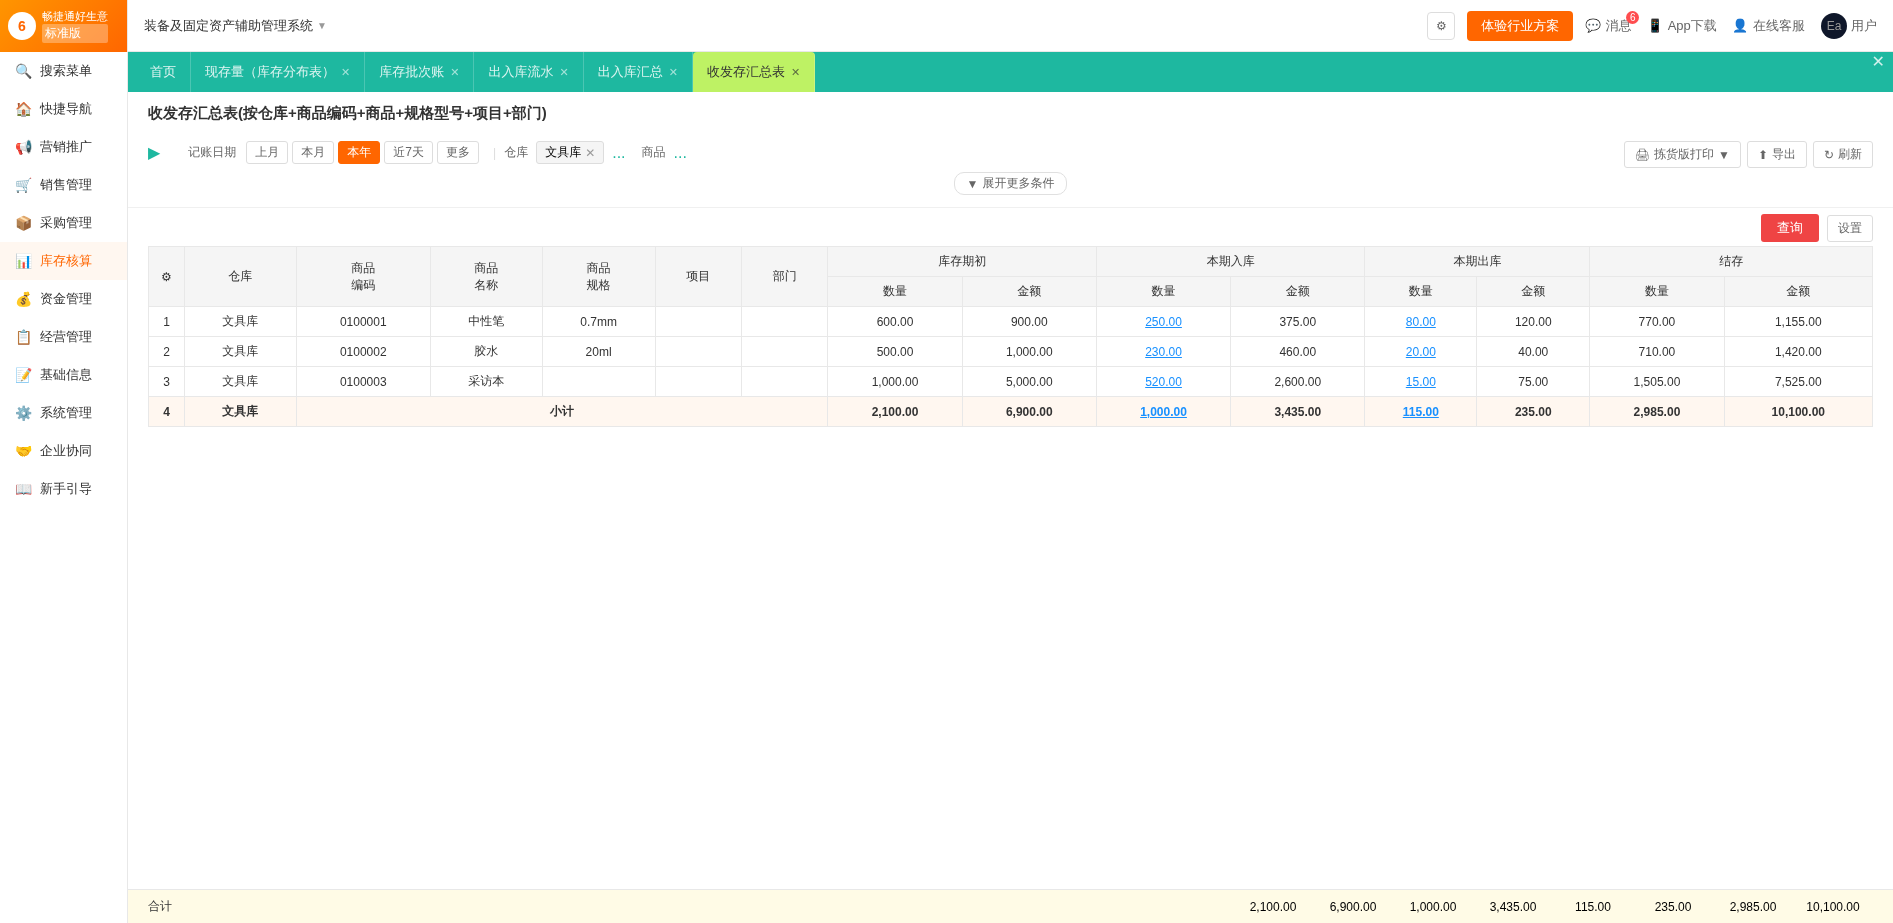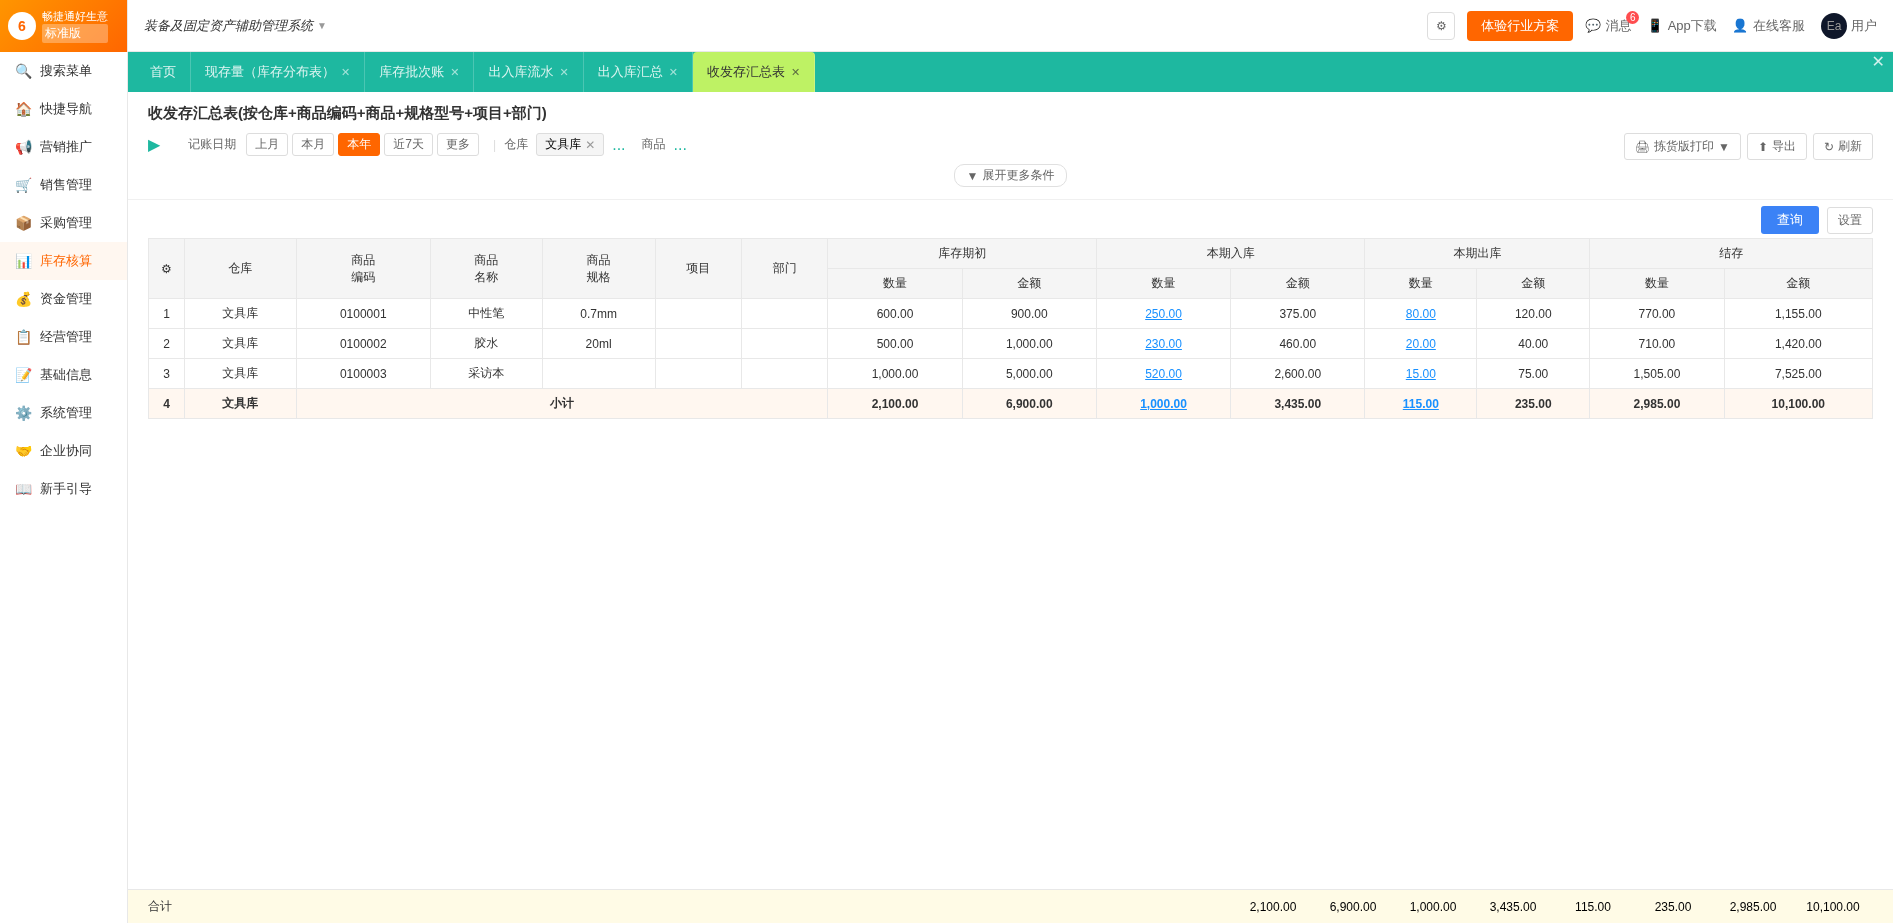--- a/index.html
+++ b/index.html
@@ -13,51 +13,51 @@
     .sidebar-logo-badge { color: #fff; font-size: 12px; background: rgba(255,255,255,0.3); border-radius: 2px; padding: 1px 3px; }
     .sidebar-item { display: flex; align-items: center; gap: 8px; padding: 10px 16px; cursor: pointer; color: #333; font-size: 13px; }
     .sidebar-item.active { background: #fff7f0; color: #ff6600; }
     .sidebar-item .icon { width: 16px; height: 16px; display: flex; align-items: center; justify-content: center; font-size: 14px; }
 
     
     .main { flex: 1; display: flex; flex-direction: column; overflow: hidden; }
 
     
     .topbar { height: 52px; background: #fff; border-bottom: 1px solid #e8e8e8; display: flex; align-items: center; padding: 0 16px; gap: 12px; }
-    .topbar-system-name { font-size: 13px; color: #333; flex: 1; display: flex; align-items: center; gap: 8px; font-style: italic; }
+    .topbar-system-name { font-size: 13px; color: #333; flex: 1; display: flex; align-items: center; gap: 8px; }
     .topbar-system-dropdown { display: flex; align-items: center; gap: 4px; cursor: pointer; }
     .topbar-system-dropdown .arrow { font-size: 10px; color: #999; }
     .topbar-settings-btn { width: 28px; height: 28px; border: 1px solid #ddd; border-radius: 4px; display: flex; align-items: center; justify-content: center; cursor: pointer; color: #666; }
     .topbar-trial-btn { background: #ff6600; color: #fff; border: none; border-radius: 4px; padding: 6px 14px; cursor: pointer; font-size: 13px; }
     .topbar-right { display: flex; align-items: center; gap: 16px; color: #666; font-size: 13px; }
     .topbar-right-item { display: flex; align-items: center; gap: 4px; cursor: pointer; position: relative; }
     .badge { background: #ff4d4f; color: #fff; border-radius: 10px; font-size: 10px; padding: 1px 4px; position: absolute; top: -6px; right: -8px; }
     .user-avatar { width: 26px; height: 26px; border-radius: 50%; background: #0f172a; display: flex; align-items: center; justify-content: center; color: #999; font-size: 12px; }
 
     
     .tabbar { height: 40px; background: #1eb8a0; display: flex; align-items: flex-start; padding: 0 0 0 8px; gap: 0; }
     .tab { display: flex; align-items: center; gap: 6px; padding: 0 14px; height: 40px; cursor: pointer; color: rgba(255,255,255,0.85); font-size: 13px; border-right: 1px solid rgba(255,255,255,0.2); }
     .tab:first-child { padding: 0 14px; }
     .tab.active { background: #bef264; color: #333; border-radius: 4px 4px 0 0; }
     .tab .close { font-size: 11px; opacity: 0.7; }
     .tab-close-all { margin-left: auto; margin-right: 8px; color: rgba(255,255,255,0.8); cursor: pointer; font-size: 16px; }
 
     
     .content { flex: 1; overflow: auto; background: #fff; padding: 0; display: flex; flex-direction: column; }
     .content-header { padding: 12px 20px 8px; border-bottom: 1px solid #f0f0f0; }
-    .content-title { font-size: 15px; font-weight: 600; color: #333; margin-bottom: 10px; }
+    .content-title { font-size: 15px; font-weight: 600; color: #333; margin-bottom: 18px; }
     .filter-label { color: #666; font-size: 12px; }
     .date-btns { display: flex; align-items: center; gap: 4px; }
     .date-btn { padding: 2px 8px; border: 1px solid #ddd; border-radius: 3px; cursor: pointer; font-size: 12px; color: #666; background: #fff; }
     .date-btn.active { background: #ff6600; color: #fff; border-color: #ff6600; }
     .filter-divider { color: #ddd; }
     .warehouse-tag { display: flex; align-items: center; gap: 4px; background: #f5f5f5; border: 1px solid #ddd; border-radius: 3px; padding: 2px 8px; font-size: 12px; }
     .warehouse-tag .x { cursor: pointer; color: #999; }
     .filter-ellipsis { color: #1eb8a0; cursor: pointer; font-size: 16px; line-height: 1; }
-    .btn-query { background: #3b82f6; color: #fff; border: none; border-radius: 3px; padding: 5px 16px; cursor: pointer; font-size: 13px; }
+    .btn-query { background: #ef4444; color: #fff; border: none; border-radius: 3px; padding: 5px 16px; cursor: pointer; font-size: 13px; }
     .btn-settings { border: 1px solid #ddd; border-radius: 3px; padding: 4px 10px; cursor: pointer; font-size: 12px; color: #666; background: #fff; }
 
     
     .table-container { flex: 1; overflow: auto; padding: 0 20px 60px; }
     table { width: 100%; border-collapse: collapse; font-size: 12px; }
     thead tr th { background: #f5f5f5; border: 1px solid #e8e8e8; padding: 6px 8px; text-align: center; color: #333; font-weight: 500; position: sticky; top: 0; z-index: 1; }
     tbody tr td { border: 1px solid #e8e8e8; padding: 6px 8px; text-align: center; color: #333; }
     tbody tr.subtotal td { background: #fff7f0; font-weight: bold; }
     .underline { text-decoration: underline; color: #1890ff; cursor: pointer; }
 

